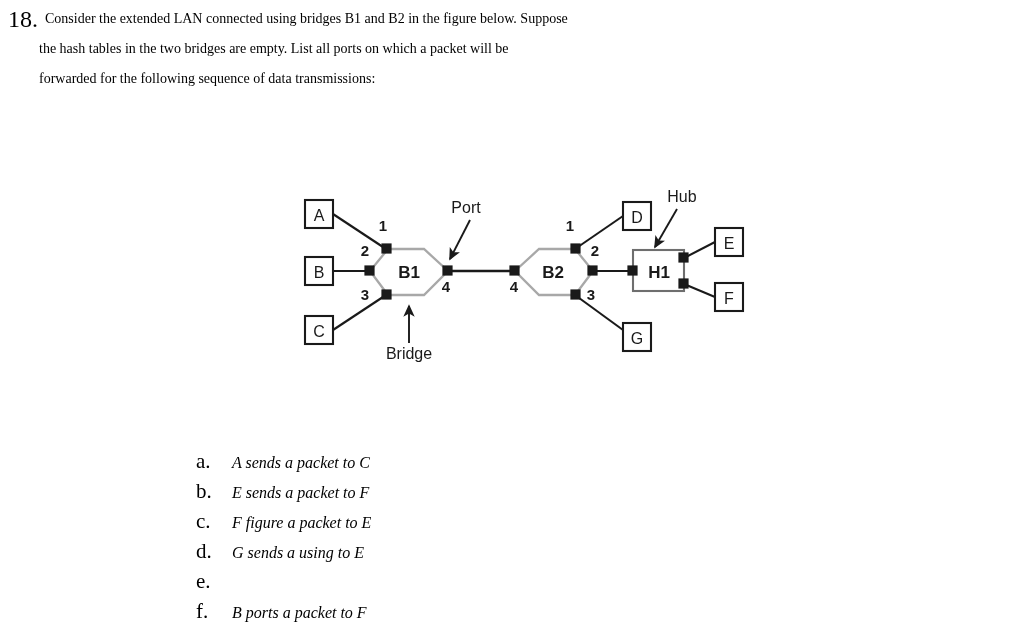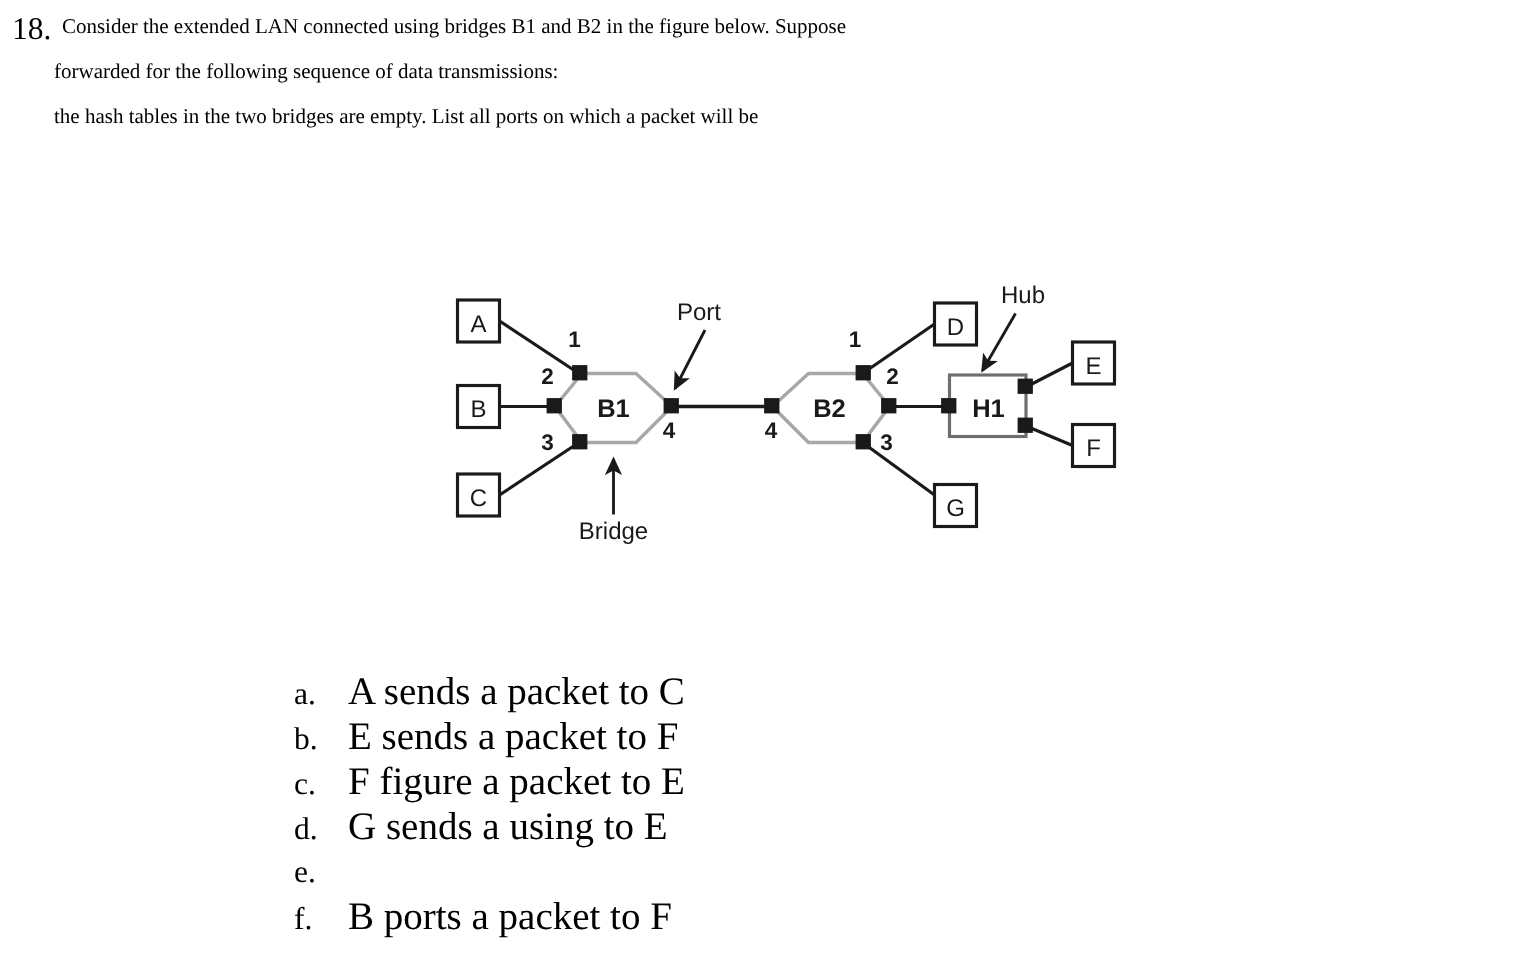--- a/index.html
+++ b/index.html
@@ -21,21 +21,21 @@
     position: absolute;
     left: 8px;
     top: 4px;
     width: 1010px;
   }
   #question-block .q-line {
     display: flex;
     align-items: flex-start;
   }
   .q-number {
-    font-size: 21px;
+    font-size: 24px;
     line-height: 30px;
     flex: 0 0 auto;
     padding-right: 7px;
   }
   .q-text {
     font-size: 14px;
     line-height: 30px;
     flex: 1 1 auto;
   }
 
@@ -62,40 +62,41 @@
     align-items: baseline;
     height: 30px;
   }
   .ans-letter {
     width: 36px;
     flex: 0 0 36px;
     font-size: 21px;
     line-height: 30px;
   }
   .ans-text {
-    font-size: 26px;
+    font-size: 16px;
     line-height: 30px;
     white-space: pre;
+    font-style: italic;
   }
 </style>
 </head>
 <body>
 
 <div id="question-block">
   <div class="q-line">
     <span class="q-number">18.</span>
     <span class="q-text">Consider the extended LAN connected using bridges B1 and B2 in the figure below. Suppose</span>
   </div>
   <div class="q-line">
     <span class="q-number">&nbsp;&nbsp;&nbsp;&nbsp;</span>
-    <span class="q-text">forwarded for the following sequence of data transmissions:</span>
+    <span class="q-text">the hash tables in the two bridges are empty. List all ports on which a packet will be</span>
   </div>
   <div class="q-line">
     <span class="q-number">&nbsp;&nbsp;&nbsp;&nbsp;</span>
-    <span class="q-text">the hash tables in the two bridges are empty. List all ports on which a packet will be</span>
+    <span class="q-text">forwarded for the following sequence of data transmissions:</span>
   </div>
 </div>
 
 <div id="figure">
 <svg width="1024" height="639" viewBox="0 0 1024 639" xmlns="http://www.w3.org/2000/svg">
   <defs>
     <marker id="arrowhead" markerWidth="7" markerHeight="7" refX="5.6" refY="3" orient="auto">
       <path d="M0,0 L6.5,3 L0,6 L1.6,3 Z" fill="#1a1a1a"></path>
     </marker>
   </defs>

